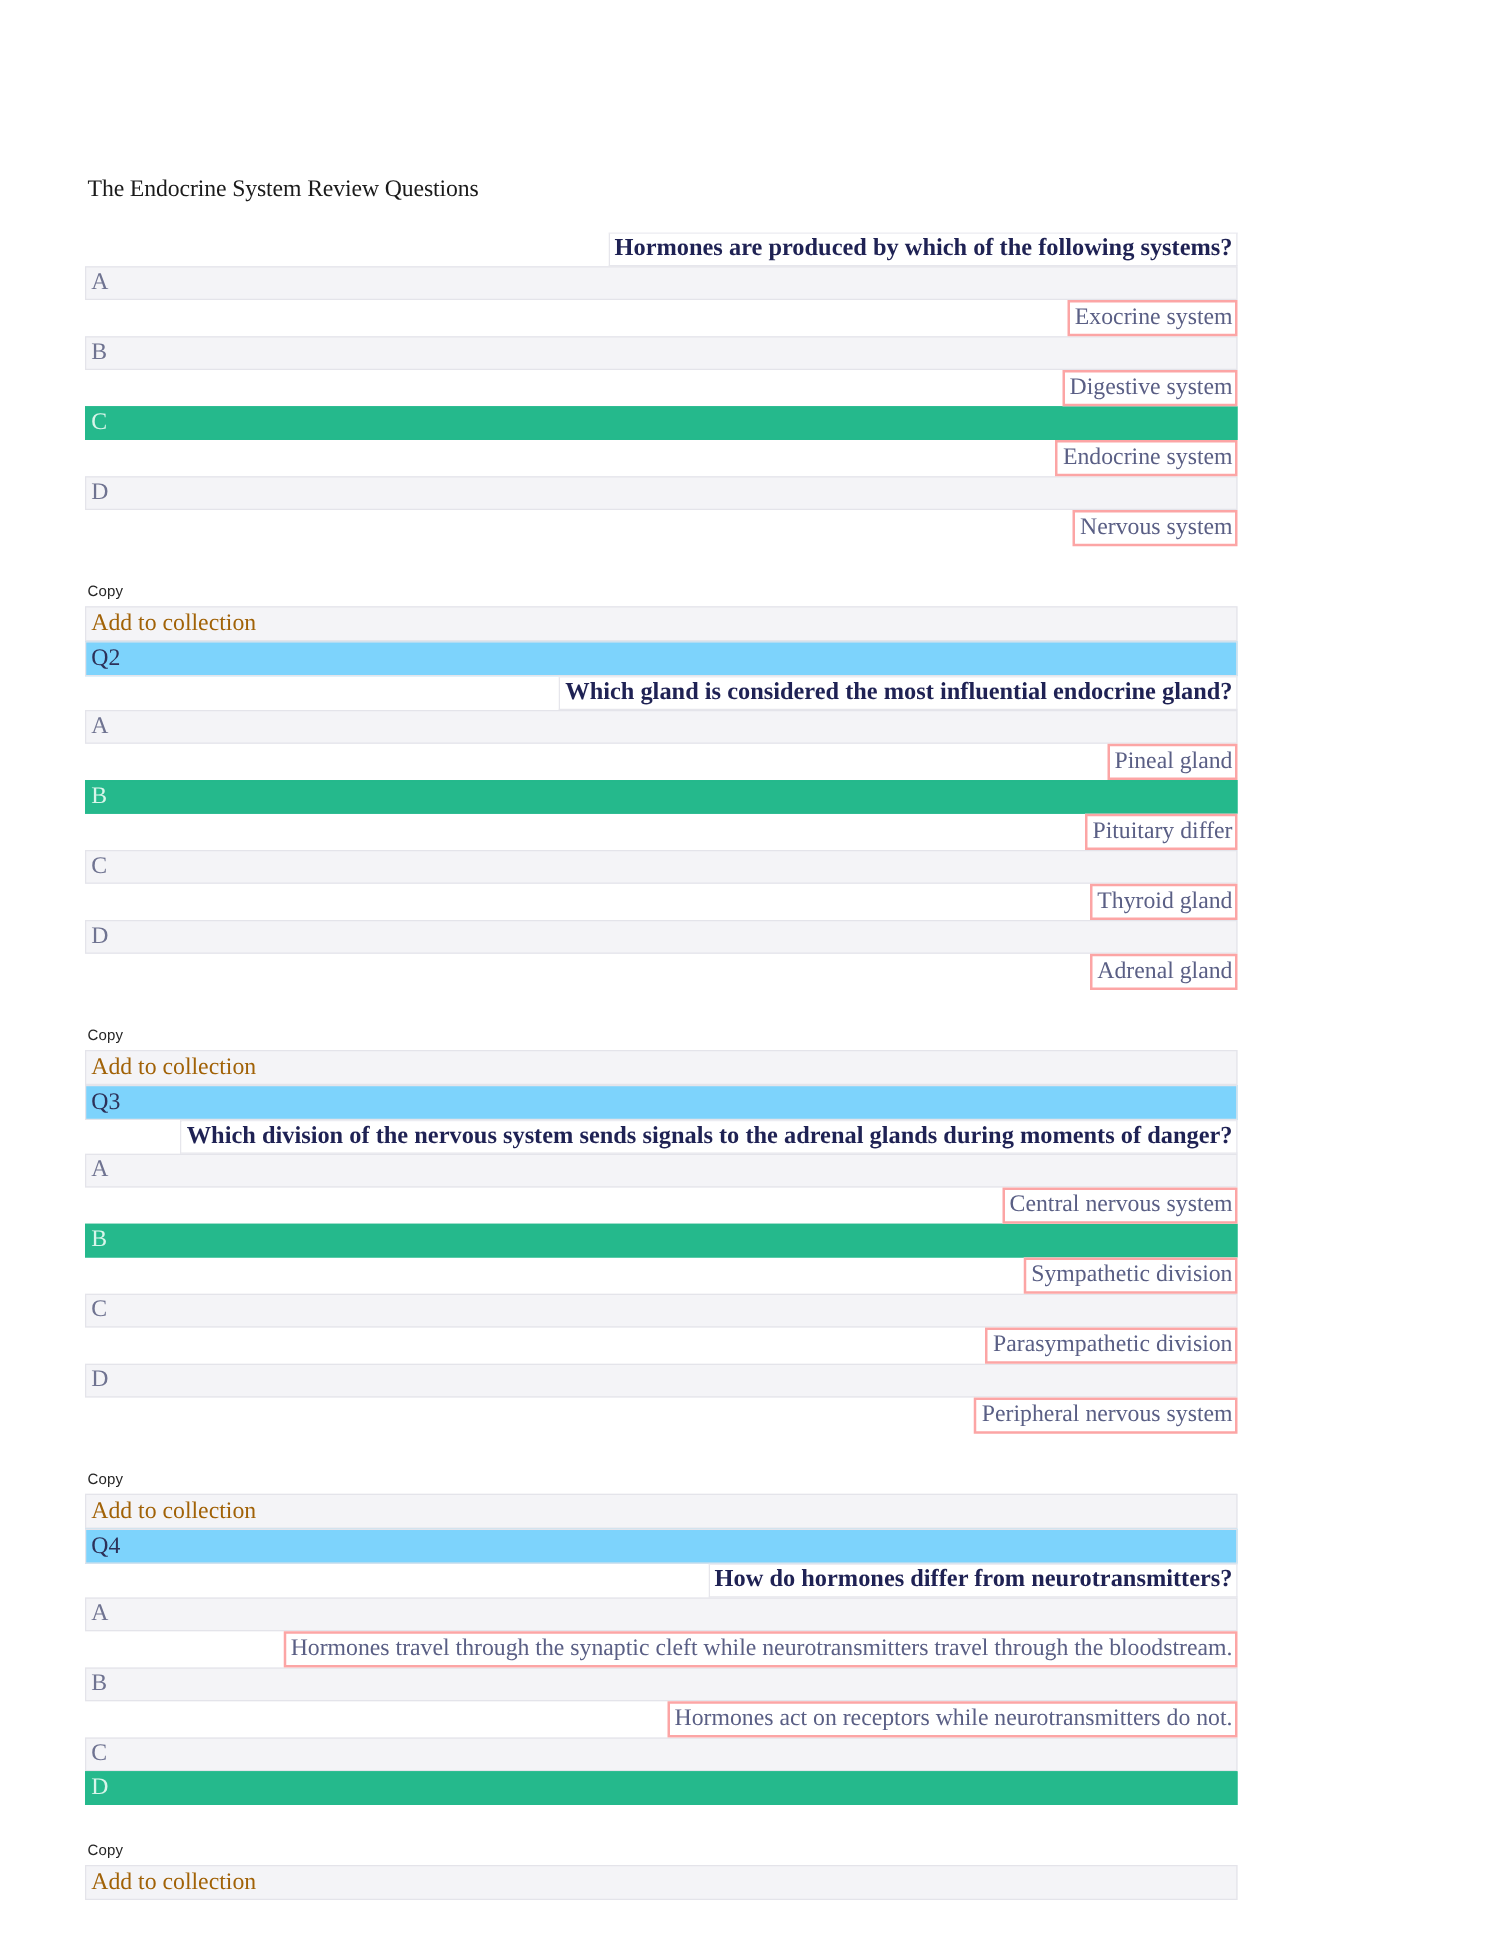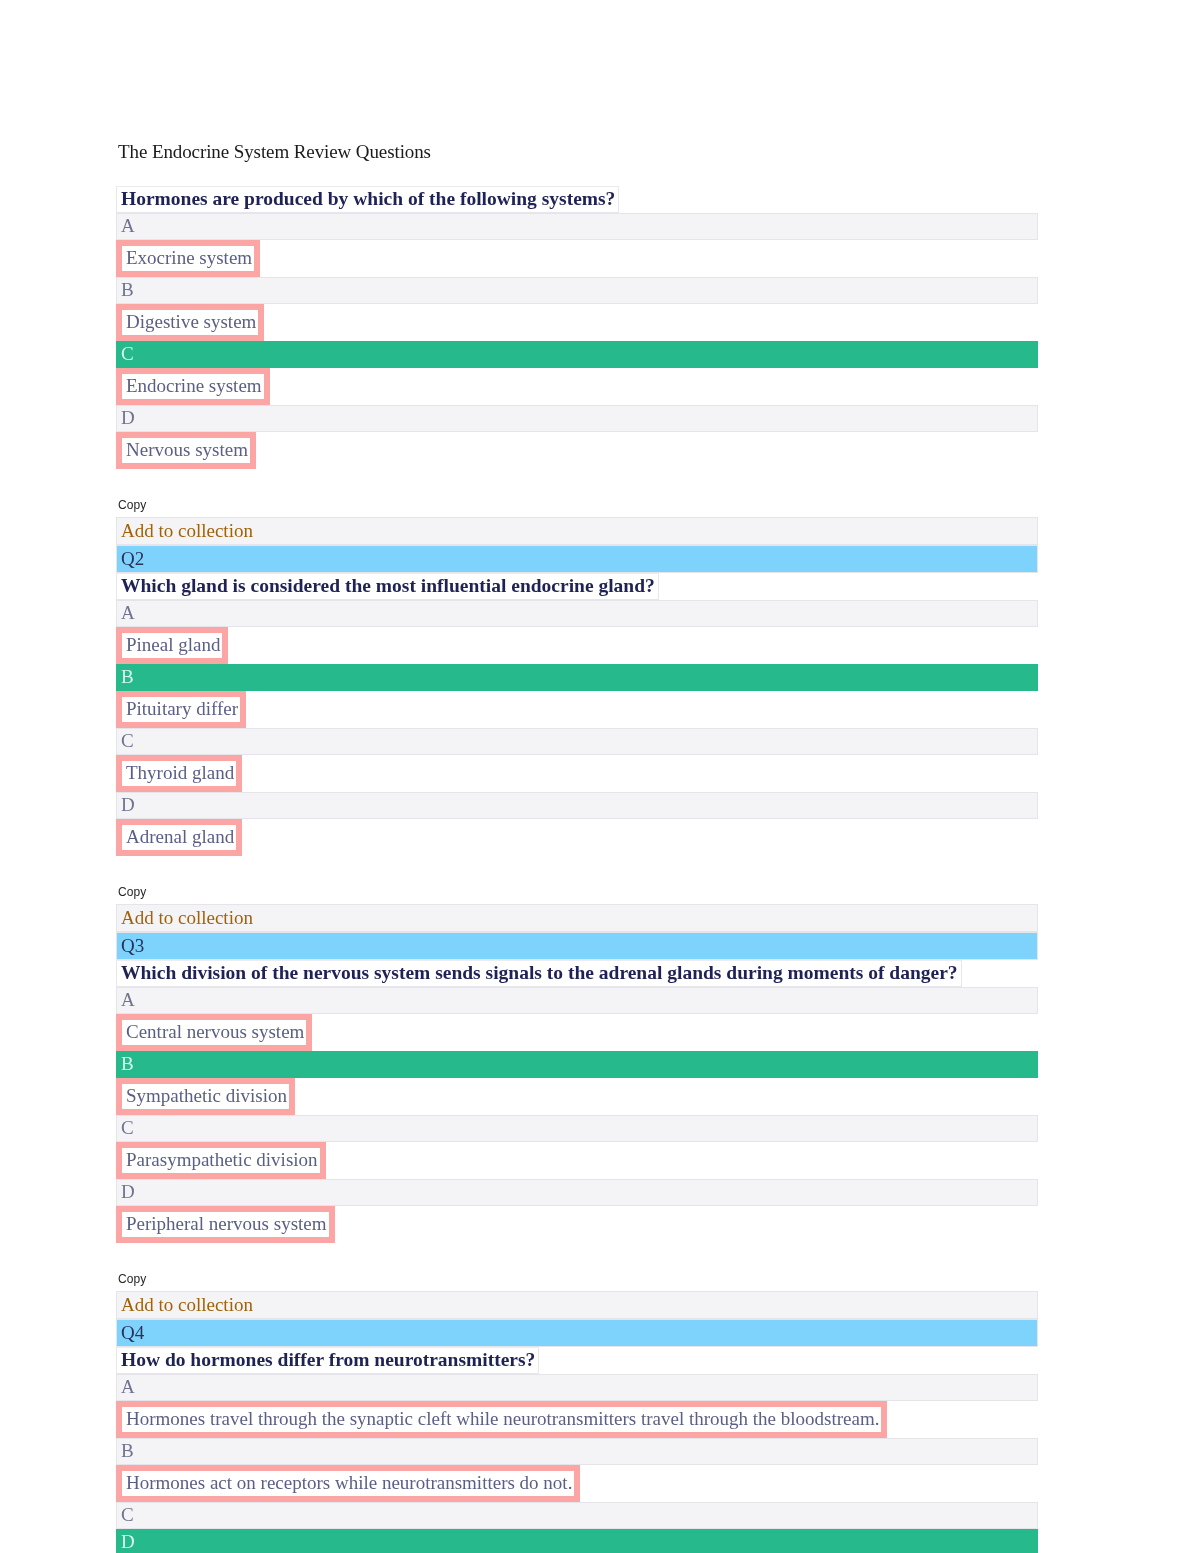--- a/index.html
+++ b/index.html
@@ -14,21 +14,21 @@
     font-family: "Liberation Serif", "DejaVu Serif", serif;
     color: #2d3159;
     overflow: hidden;
   }
 
   .page {
     position: relative;
     width: 1200px;
     height: 1532px;
     box-sizing: border-box;
-    padding: 140px 140px 0 116px;
+    padding: 140px 140px 0 68px;
   }
 
   
   .doc-title {
     font-family: "Liberation Serif", "DejaVu Serif", serif;
     font-size: 19px;
     line-height: 24px;
     color: #1b1b1b;
     letter-spacing: -0.1px;
     margin: 0 0 22px 2px;
@@ -98,33 +98,33 @@
   .q-head-wrap { line-height: 0; margin-bottom: 0; }
 
   
   .ans {
     display: inline-block;
     box-sizing: border-box;
     font-size: 19px;
     line-height: 24px;
     color: #5a5f85;
     padding: 0 2px 1px 4px;
-    border: 6px solid #fca5a5;
+    border: 2px solid #fca5a5;
     background: #ffffff;
     margin: 0;
   }
   .ans-wrap { line-height: 0; }
   .ans.wide {
     display: block;
     width: 922px;
     white-space: normal;
   }
 
   
-  .row { display: block; font-size: 0; }
+  .row { display: block; font-size: 0; text-align: right; }
 </style>
 </head>
 <body>
 
 <div class="page">
 
   <div class="doc-title">The Endocrine System Review Questions</div>
 
   <div id="questions-root">
       <div class="qblock">

